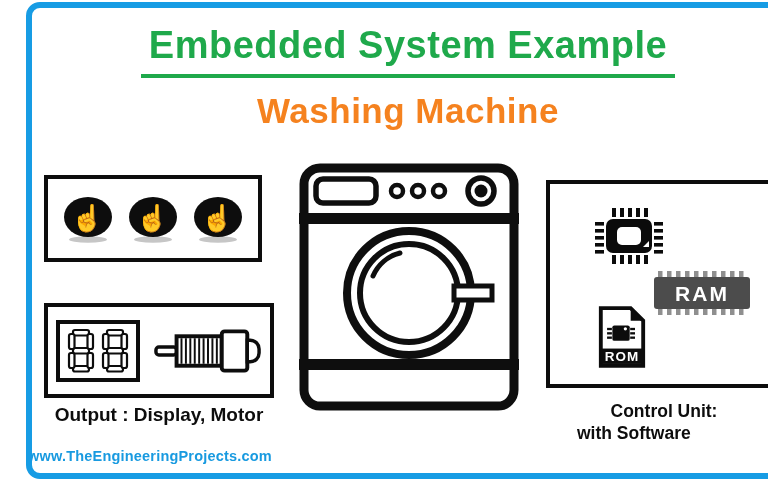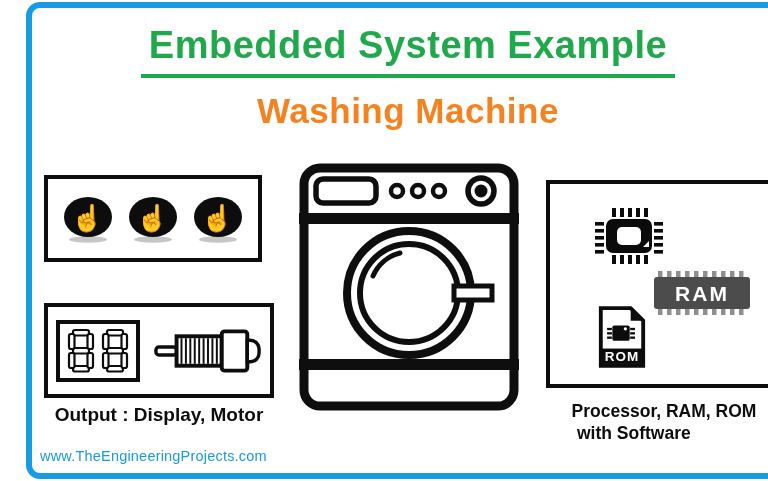--- a/index.html
+++ b/index.html
@@ -39,21 +39,21 @@
   #control-text{left:540px;top:400px;width:200px;color:var(--ink);font-size:17.5px;font-weight:bold;line-height:22px;}
   .ctl-center{text-align:center;}
   .ctl-left{text-align:left;padding-left:13px;}
 
   #washer-wrap{left:275px;top:163px;width:220px;height:248px;}
   .cbx-icon{position:absolute;}
   #proc-icon{left:42px;top:22px;}
   #ram-icon{left:102px;top:86px;}
   #rom-icon{left:46px;top:121px;}
 
-  #watermark{left:16px;top:448px;color:#189ae0;font-size:14.5px;font-weight:normal;letter-spacing:0.2px;}
+  #watermark{left:4px;top:448px;color:#189ae0;font-size:14.5px;font-weight:bold;letter-spacing:0.2px;}
 
   svg text{font-family:"Liberation Sans", sans-serif;font-weight:bold;}
 </style>
 </head>
 <body>
 
 <div id="canvas">
 
   <div class="abs" id="title-wrap">
     <span id="title">Embedded System Example</span>
@@ -201,20 +201,20 @@
         <rect x="35.5" y="23.5" width="5" height="2.4"></rect>
           <rect x="35.5" y="28" width="5" height="2.4"></rect>
           <rect x="35.5" y="32.5" width="5" height="2.4"></rect>
       </g>
       <circle cx="30.5" cy="24.5" r="1.7" fill="#ffffff"></circle>
       <rect x="5" y="45" width="44" height="16" fill="#0c0c0c"></rect>
       <text x="27" y="58" font-size="14" letter-spacing="1" fill="#ffffff" text-anchor="middle">ROM</text>
     </svg>
   </div>
   <div class="abs" id="control-text">
-    <div class="ctl-center">Processor, RAM, ROM</div>
+    <div class="ctl-center">Control Unit:</div>
     <div class="ctl-left">with Software</div>
   </div>
 
   <div class="abs" id="watermark">www.TheEngineeringProjects.com</div>
 
   <div id="frame"></div>
 </div>
 
 </body></html>

